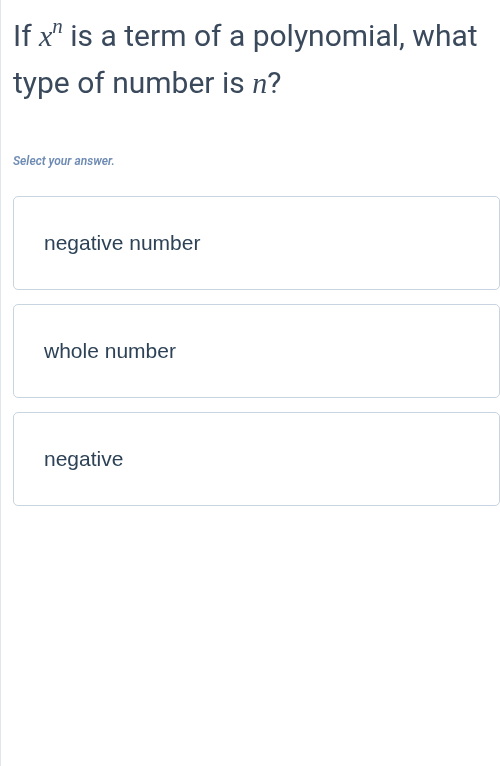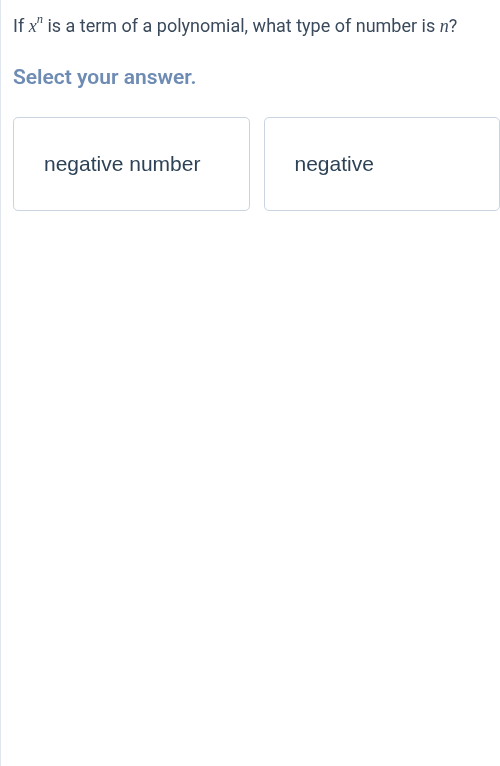--- a/index.html
+++ b/index.html
@@ -10,47 +10,48 @@
     body {
       font-family: -apple-system, BlinkMacSystemFont, 'Segoe UI', Roboto, Helvetica, Arial, sans-serif;
       width: 500px;
       height: 766px;
       background: #ffffff;
       padding: 12px 0 0 12px;
       color: #3a4a5c;
       border-left: 1px solid #e0e6ed;
     }
     .question {
-      font-size: 18px;
+      font-size: 30px;
       line-height: 1.55;
       color: #3a4a5c;
-      margin-bottom: 24px;
+      margin-bottom: 48px;
       padding-right: 20px;
     }
     .question .math-var {
       font-family: 'Times New Roman', Times, serif;
       font-style: italic;
     }
     .question .sup {
       font-family: 'Times New Roman', Times, serif;
       font-style: italic;
       font-size: 0.7em;
       vertical-align: super;
       position: relative;
       top: -2px;
     }
     .prompt {
-      font-size: 21px;
+      font-size: 12px;
       font-weight: 600;
       color: #6e8bb3;
       margin-bottom: 28px;
+      font-style: italic;
     }
     .options {
       display: flex;
-      flex-direction: row;
+      flex-direction: column;
       gap: 14px;
     }
     .option {
       border: 1px solid #c8d4e0;
       border-radius: 5px;
       padding: 34px 30px;
       font-size: 21px;
       color: #2d4256;
       cursor: pointer;
       background: #ffffff;
@@ -62,14 +63,15 @@
 <body>
 
 <div class="question">
   <span>If </span><span class="math-var">x</span><span class="sup">n</span><span> is a term of a polynomial, what type of number is </span><span class="math-var">n</span><span>?</span>
 </div>
 
 <div class="prompt">Select your answer.</div>
 
 <div class="options">
   <button class="option">negative number</button>
+  <button class="option">whole number</button>
   <button class="option">negative</button>
 </div>
 
 </body></html>

